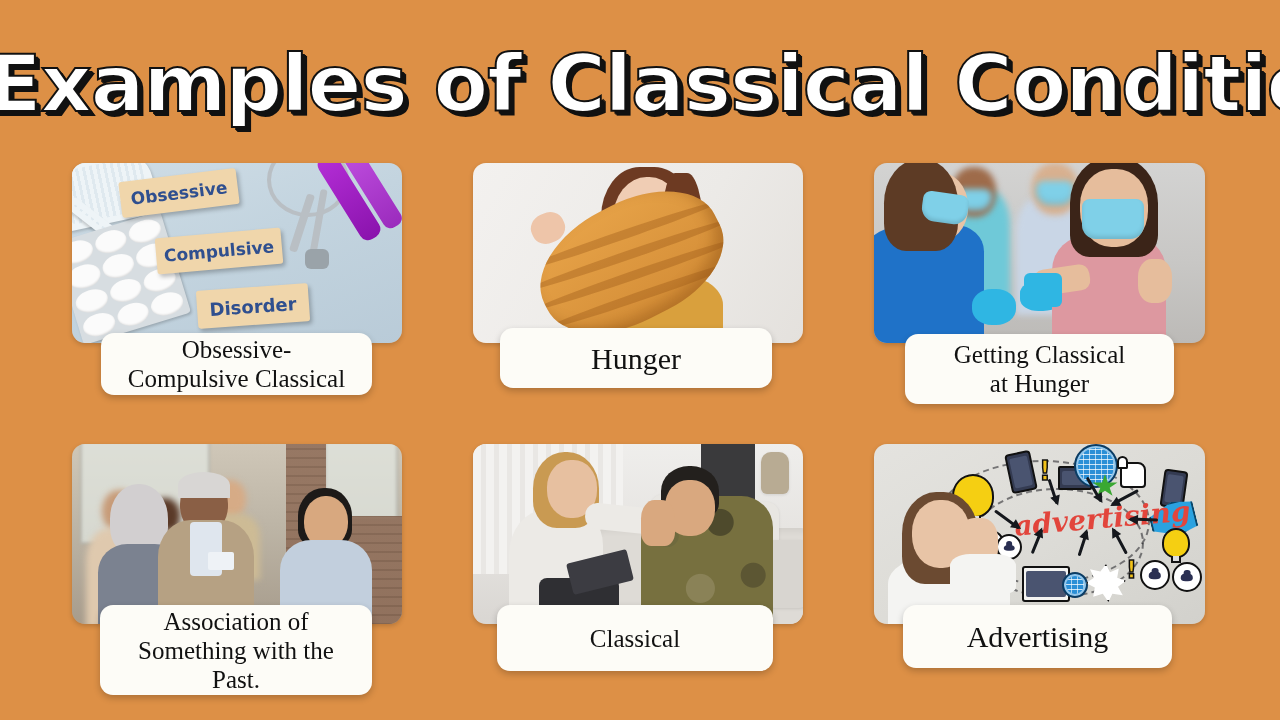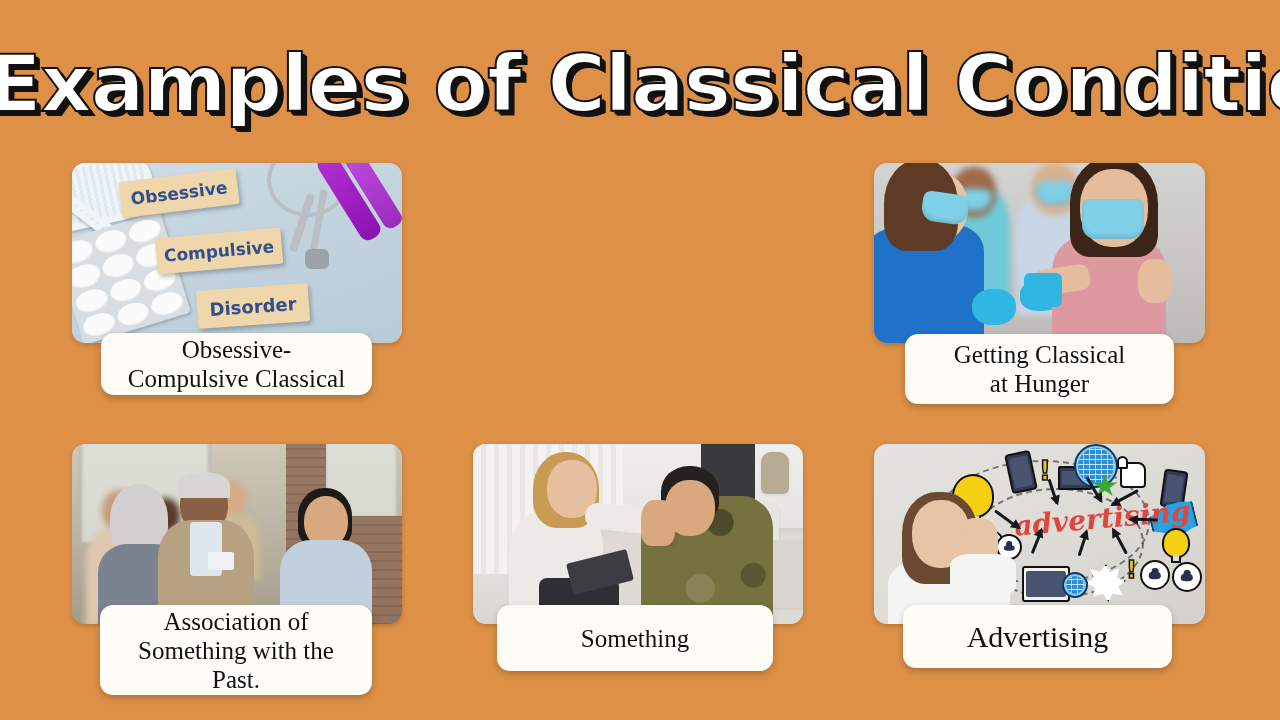--- a/index.html
+++ b/index.html
@@ -232,20 +232,43 @@
           <span class="ocd-cap">Disorder</span>
         </div>
       </div>
     </div>
     <div class="caption" style="left:29px;top:170px;width:271px;height:62px;flex-direction:column;">
       <span>Obsessive-</span>
       <span>Compulsive Classical</span>
     </div>
   </div>
 
+  <div class="card" id="card2" style="left:473px;top:163px;width:330px;height:180px;">
+    <div class="photo">
+      <div class="scene">
+        <div class="hg-bg"></div>
+        <div class="hg-hair" style="left:128px;top:4px;width:92px;height:120px;"></div>
+        <div class="hg-face" style="left:140px;top:14px;width:70px;height:88px;"></div>
+        <div class="hg-hair" style="left:190px;top:10px;width:40px;height:138px;border-radius:30% 40% 40% 30%;"></div>
+        <div class="hg-mouth" style="left:158px;top:52px;width:26px;height:34px;"></div>
+        <div class="hg-tongue" style="left:163px;top:66px;width:17px;height:16px;"></div>
+        <div class="hg-body" style="left:120px;top:110px;width:130px;height:80px;"></div>
+        <div class="loaf" style="left:62px;top:40px;width:192px;height:118px;">
+          <i style="top:22%;transform:rotate(8deg);"></i>
+          <i style="top:40%;transform:rotate(8deg);"></i>
+          <i style="top:58%;transform:rotate(8deg);"></i>
+          <i style="top:76%;transform:rotate(8deg);"></i>
+        </div>
+        <div class="hg-hand" style="left:58px;top:50px;width:34px;height:30px;"></div>
+      </div>
+    </div>
+    <div class="caption" style="left:27px;top:165px;width:272px;height:60px;font-size:30px;">
+      <span>Hunger</span>
+    </div>
+  </div>
 
   <div class="card" id="card3" style="left:874px;top:163px;width:331px;height:180px;">
     <div class="photo" style="width:331px;">
       <div class="scene">
         <div class="vx-bg"></div>
 
         <div class="vx-kid blur" style="left:64px;top:26px;width:72px;height:120px;background:#6fc9d8;"></div>
         <div class="vx-girl-head blur" style="left:78px;top:4px;width:44px;height:50px;background:#9e6b4a;"></div>
         <div class="vx-mask blur" style="left:82px;top:26px;width:36px;height:22px;"></div>
         <div class="vx-kid blur" style="left:142px;top:34px;width:76px;height:118px;background:#c9d6e6;"></div>
@@ -331,21 +354,21 @@
         <div class="pt-lap" style="left:66px;top:134px;width:80px;height:50px;"></div>
         <div class="pt-pad" style="left:96px;top:112px;width:62px;height:32px;"></div>
 
         <div class="pt-s-body" style="left:168px;top:52px;width:132px;height:132px;"></div>
         <div class="pt-s-hair" style="left:188px;top:22px;width:58px;height:52px;"></div>
         <div class="pt-s-head" style="left:192px;top:36px;width:50px;height:56px;"></div>
         <div class="pt-hand" style="left:168px;top:56px;width:34px;height:46px;background:#d9a87f;border-radius:40% 40% 30% 30%;"></div>
       </div>
     </div>
     <div class="caption" style="left:24px;top:161px;width:276px;height:66px;flex-direction:column;">
-      <span>Something</span>
+      <span>Classical</span>
     </div>
   </div>
 
   <div class="card" id="card6" style="left:874px;top:444px;width:331px;height:180px;">
     <div class="photo" style="width:331px;">
       <div class="scene">
         <div class="ad-bg"></div>
 
         <div class="doodle-line" style="left:62px;top:16px;width:210px;height:120px;"></div>
         <div class="doodle-line" style="left:96px;top:44px;width:170px;height:106px;"></div>

